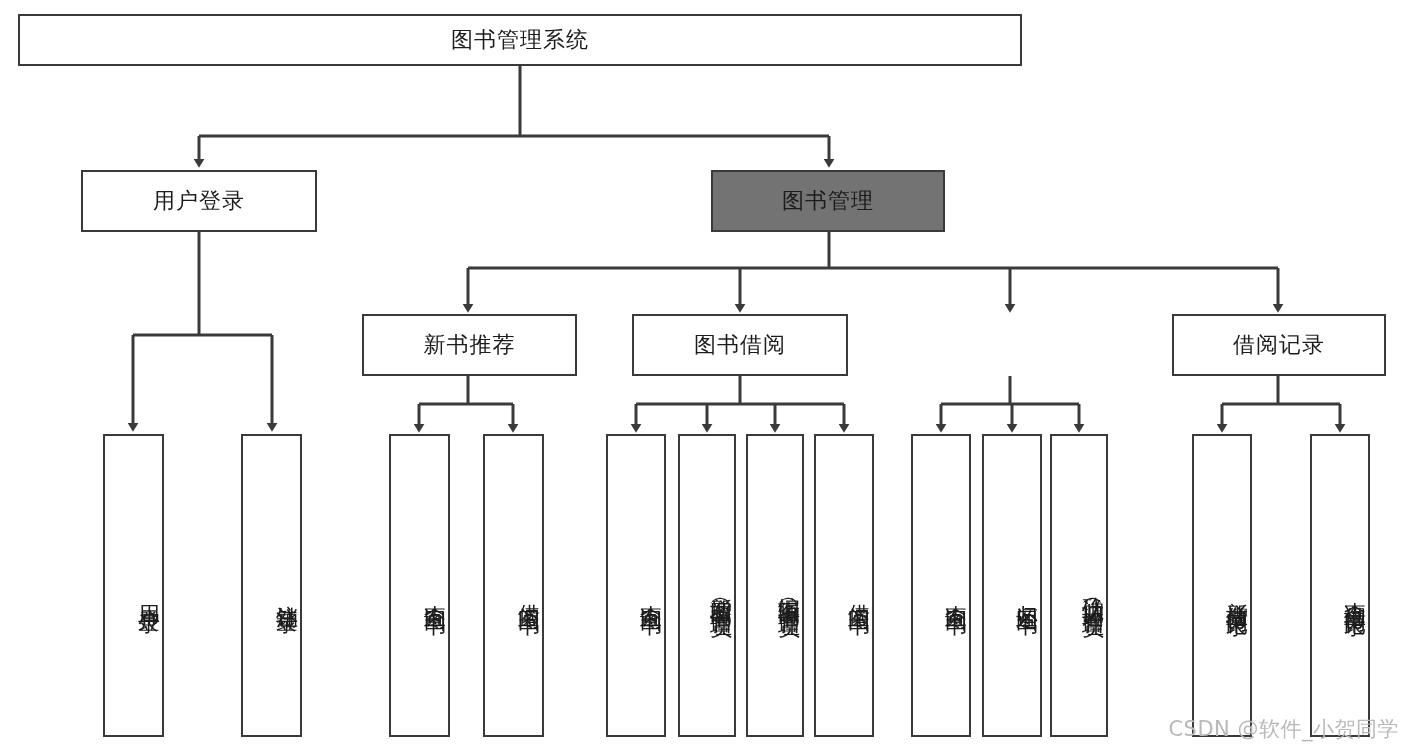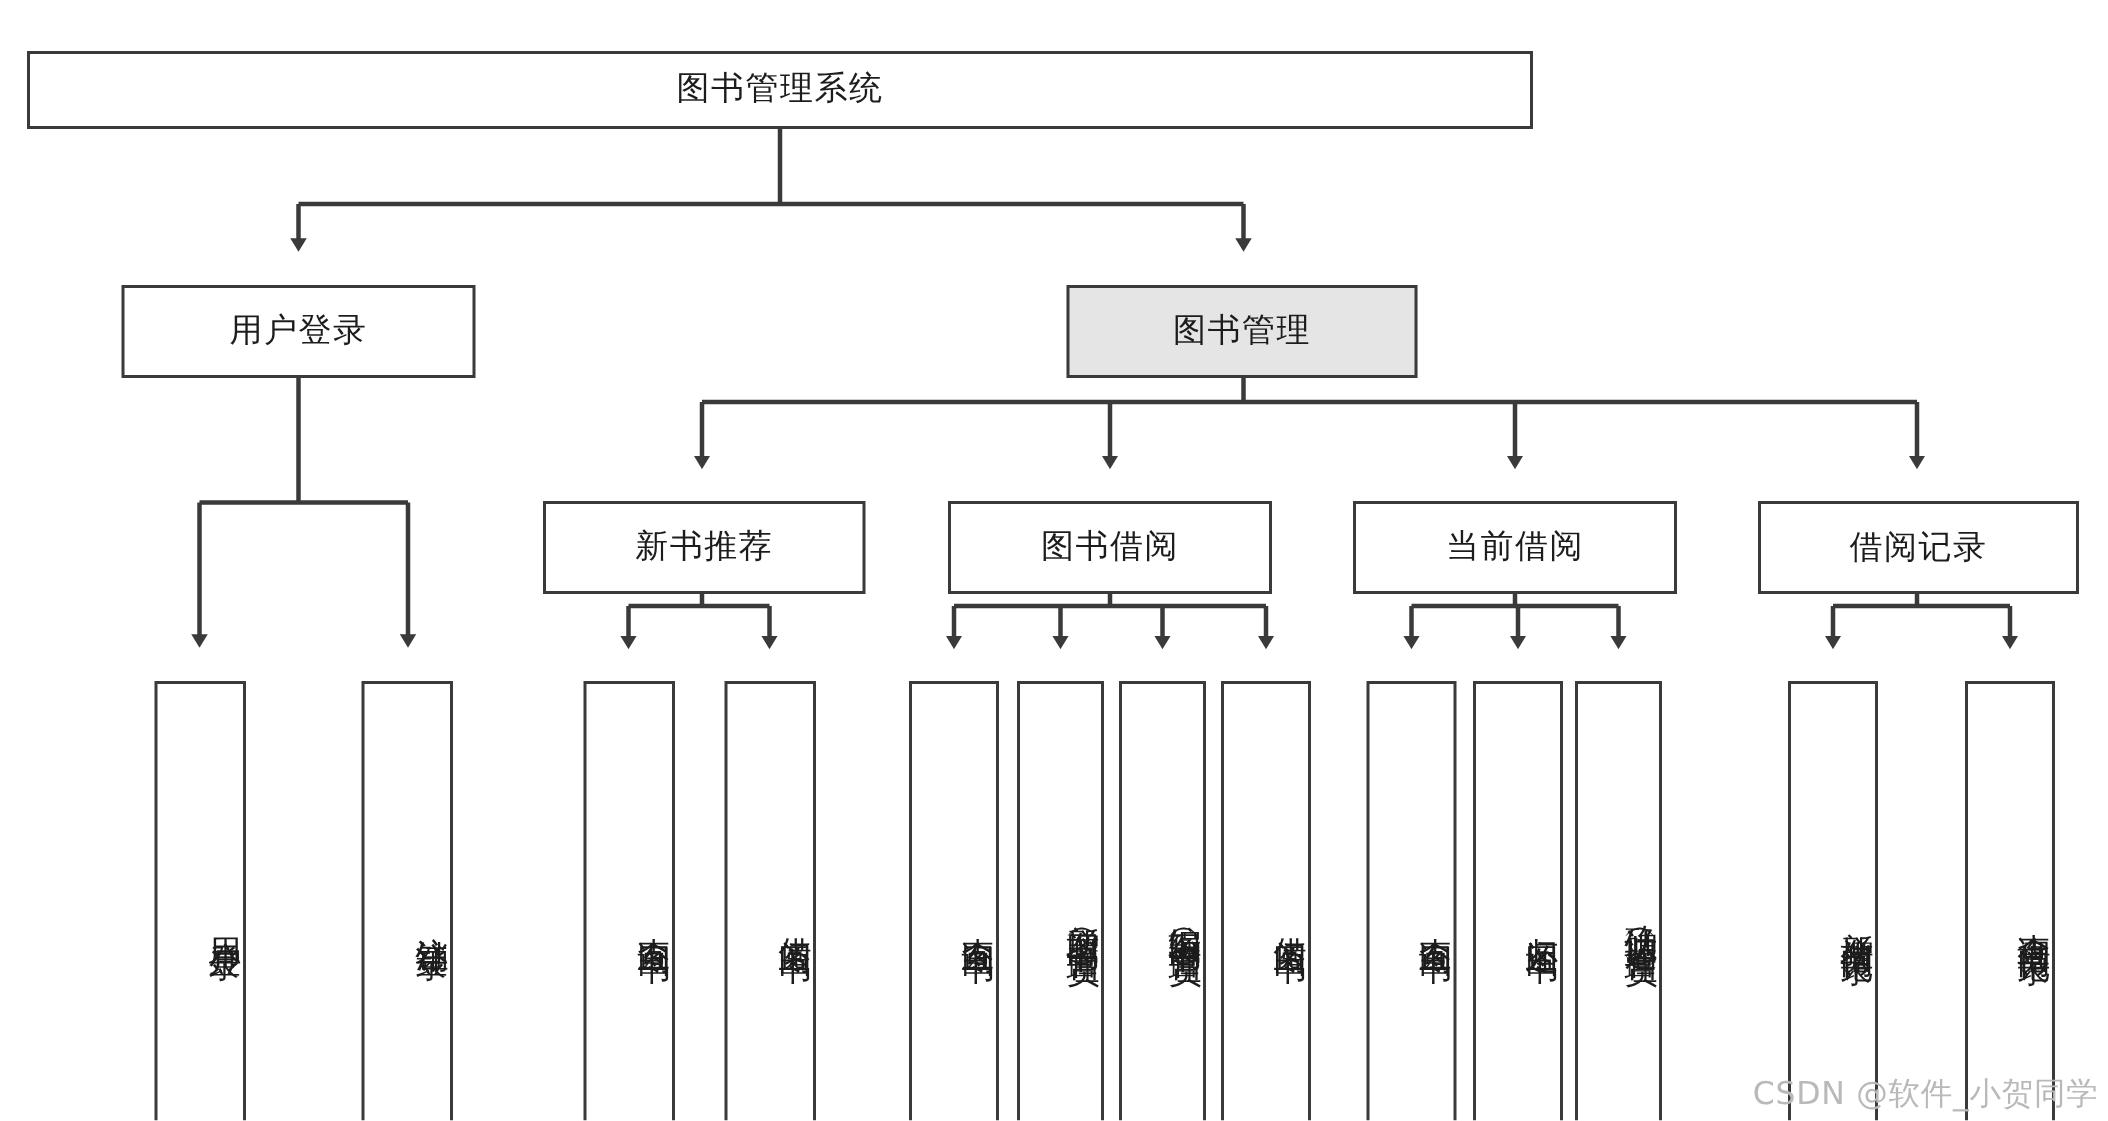--- a/index.html
+++ b/index.html
@@ -29,21 +29,20 @@
   .node {
     position: absolute;
     box-sizing: border-box;
     border: 2px solid #22c55e;
     background: #ffffff;
     display: flex;
     align-items: center;
     justify-content: center;
     color: #1c1c1c;
     letter-spacing: 1px;
-    margin-top: 20px;
   }
   .node.horiz {
     font-size: 22px;
     line-height: 1.1;
     white-space: nowrap;
   }
   .node.vert {
     writing-mode: vertical-rl;
     text-orientation: upright;
     font-size: 22px;
@@ -117,25 +116,24 @@
       <path d="M 1278,376 L 1278,404"></path>
       <path d="M 1222,404 L 1340,404"></path>
       <path d="M 1222,404 L 1222,425" marker-end="url(#arrow)"></path>
       <path d="M 1340,404 L 1340,425" marker-end="url(#arrow)"></path>
     </g>
   </svg>
 
   <div class="node horiz" style="left: 18px; top: 14px; width: 1004px; height: 52px; border-color: rgb(58, 58, 58); background: rgb(255, 255, 255); color: rgb(28, 28, 28);">图书管理系统</div>
 
   <div class="node horiz" style="left: 81px; top: 170px; width: 236px; height: 62px; border-color: rgb(58, 58, 58); background: rgb(255, 255, 255); color: rgb(28, 28, 28);">用户登录</div>
-  <div class="node horiz" style="left: 711px; top: 170px; width: 234px; height: 62px; border-color: rgb(58, 58, 58); background: #e5e5e5; color: rgb(28, 28, 28);">图书管理</div>
+  <div class="node horiz" style="left: 711px; top: 170px; width: 234px; height: 62px; border-color: rgb(58, 58, 58); background: #737373; color: rgb(28, 28, 28);">图书管理</div>
 
   <div class="node horiz" style="left: 362px; top: 314px; width: 215px; height: 62px; border-color: rgb(58, 58, 58); background: rgb(255, 255, 255); color: rgb(28, 28, 28);">新书推荐</div>
   <div class="node horiz" style="left: 632px; top: 314px; width: 216px; height: 62px; border-color: rgb(58, 58, 58); background: rgb(255, 255, 255); color: rgb(28, 28, 28);">图书借阅</div>
-  <div class="node horiz" style="left: 902px; top: 314px; width: 216px; height: 62px; border-color: rgb(58, 58, 58); background: rgb(255, 255, 255); color: rgb(28, 28, 28);">当前借阅</div>
   <div class="node horiz" style="left: 1172px; top: 314px; width: 214px; height: 62px; border-color: rgb(58, 58, 58); background: rgb(255, 255, 255); color: rgb(28, 28, 28); font-family: Liberation Serif, serif;">借阅记录</div>
 
   <div class="node vert" style="left: 103px; top: 434px; width: 61px; height: 303px; border-color: rgb(58, 58, 58); background: rgb(255, 255, 255); color: rgb(28, 28, 28);">用户登录</div>
   <div class="node vert" style="left: 241px; top: 434px; width: 61px; height: 303px; border-color: rgb(58, 58, 58); background: rgb(255, 255, 255); color: rgb(28, 28, 28);">注销登录</div>
 
   <div class="node vert" style="left: 389px; top: 434px; width: 61px; height: 303px; border-color: rgb(58, 58, 58); background: rgb(255, 255, 255); color: rgb(28, 28, 28);">查询图书</div>
   <div class="node vert" style="left: 483px; top: 434px; width: 61px; height: 303px; border-color: rgb(58, 58, 58); background: rgb(255, 255, 255); color: rgb(28, 28, 28);">借阅图书</div>
 
   <div class="node vert" style="left: 606px; top: 434px; width: 60px; height: 303px; border-color: rgb(58, 58, 58); background: rgb(255, 255, 255); color: rgb(28, 28, 28);">查询图书</div>
   <div class="node vert" style="left: 678px; top: 434px; width: 58px; height: 303px; border-color: rgb(58, 58, 58); background: rgb(255, 255, 255); color: rgb(28, 28, 28);">新增图书（管理员）</div>

